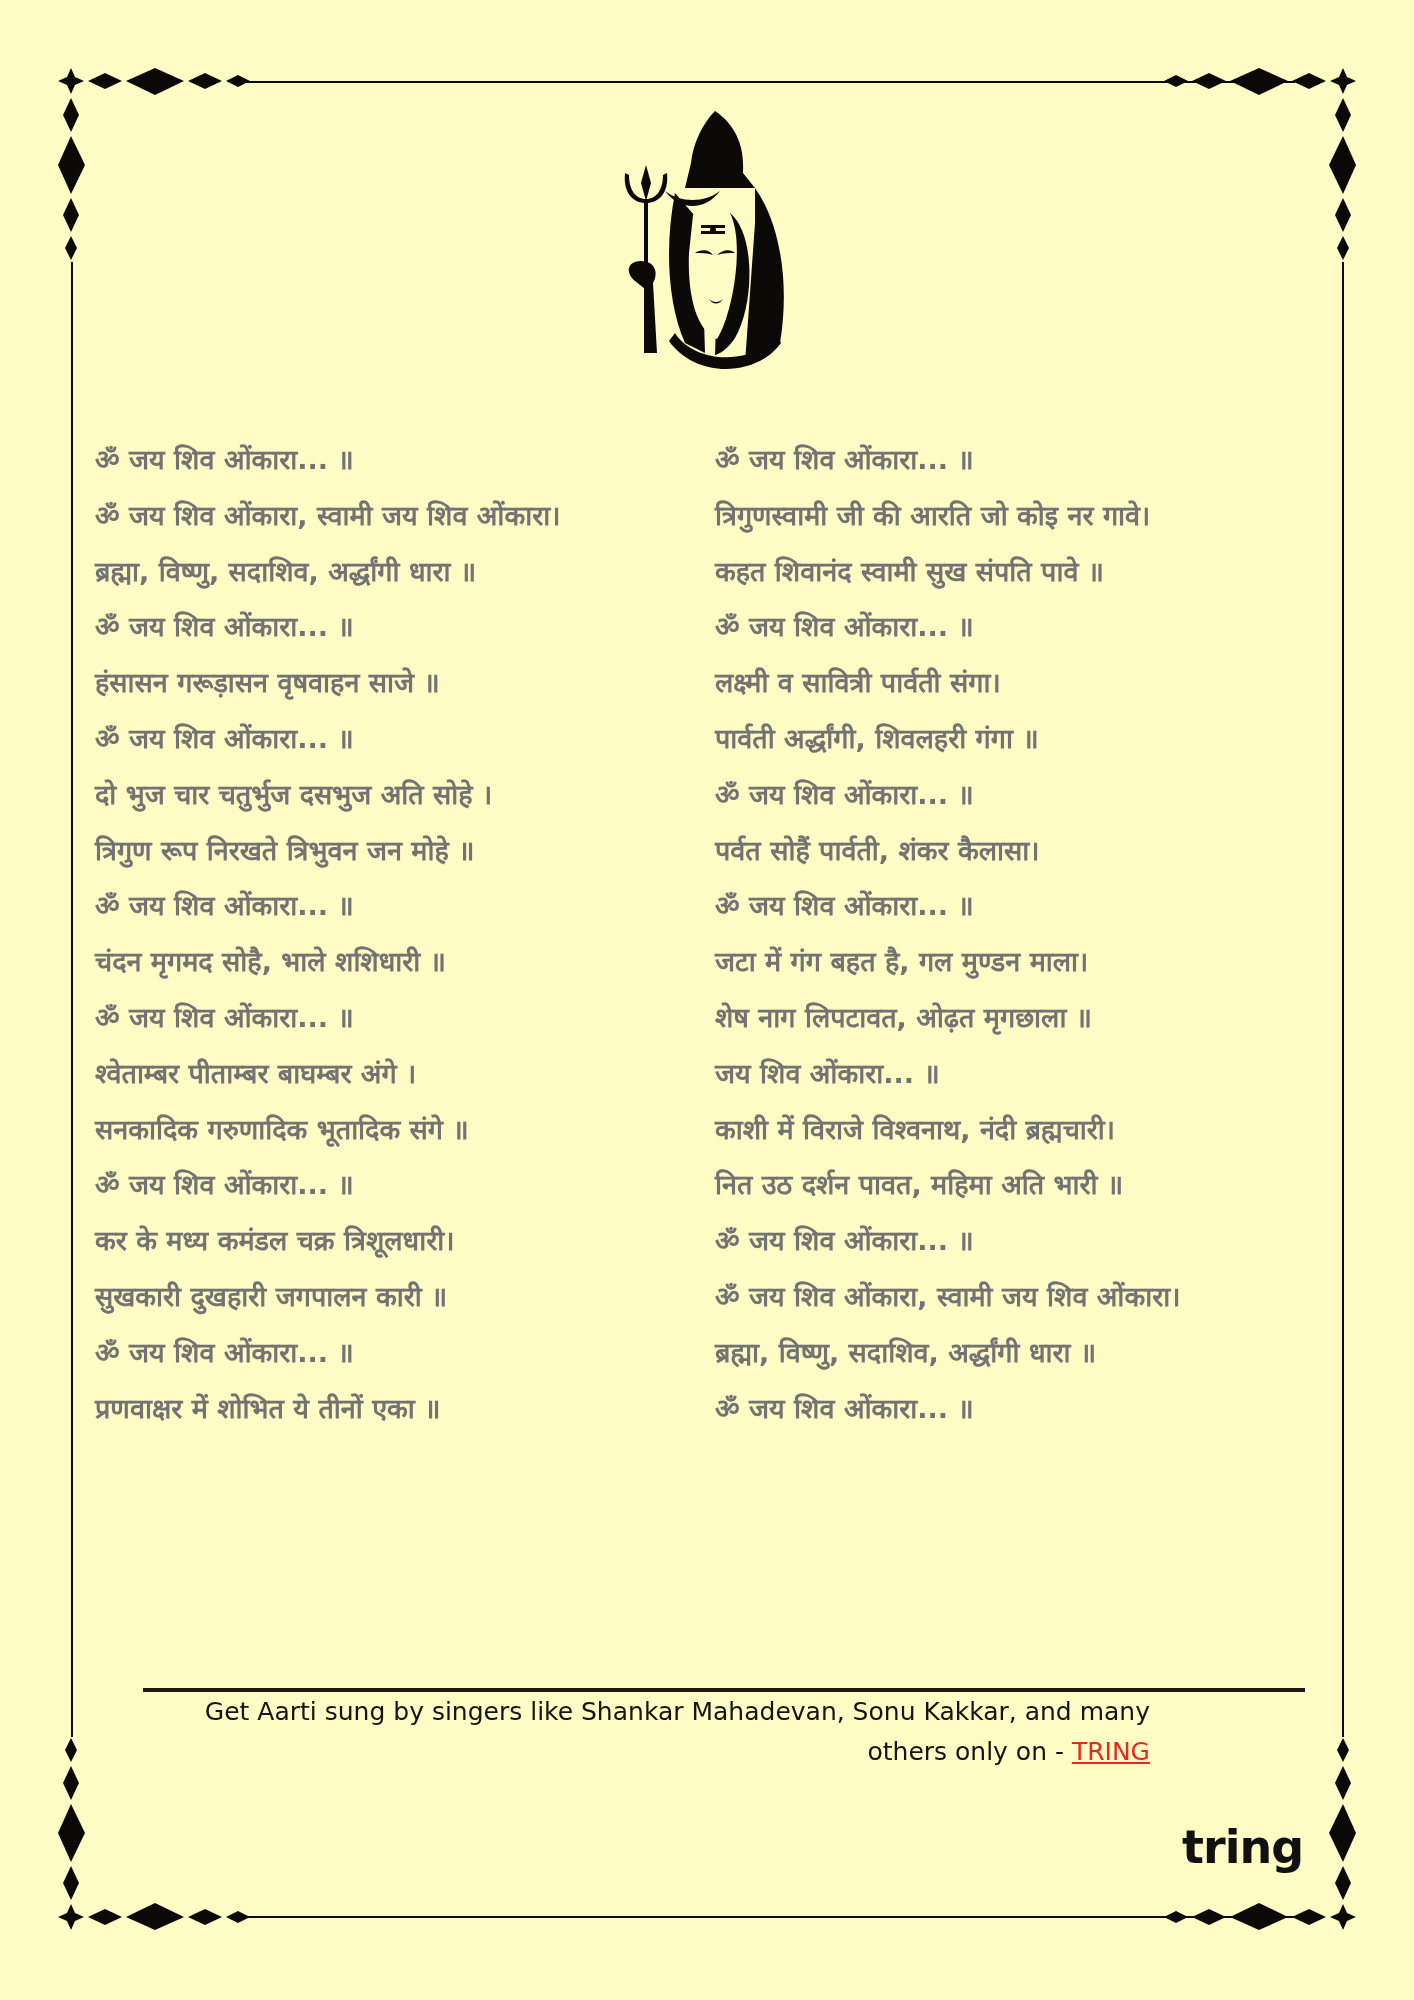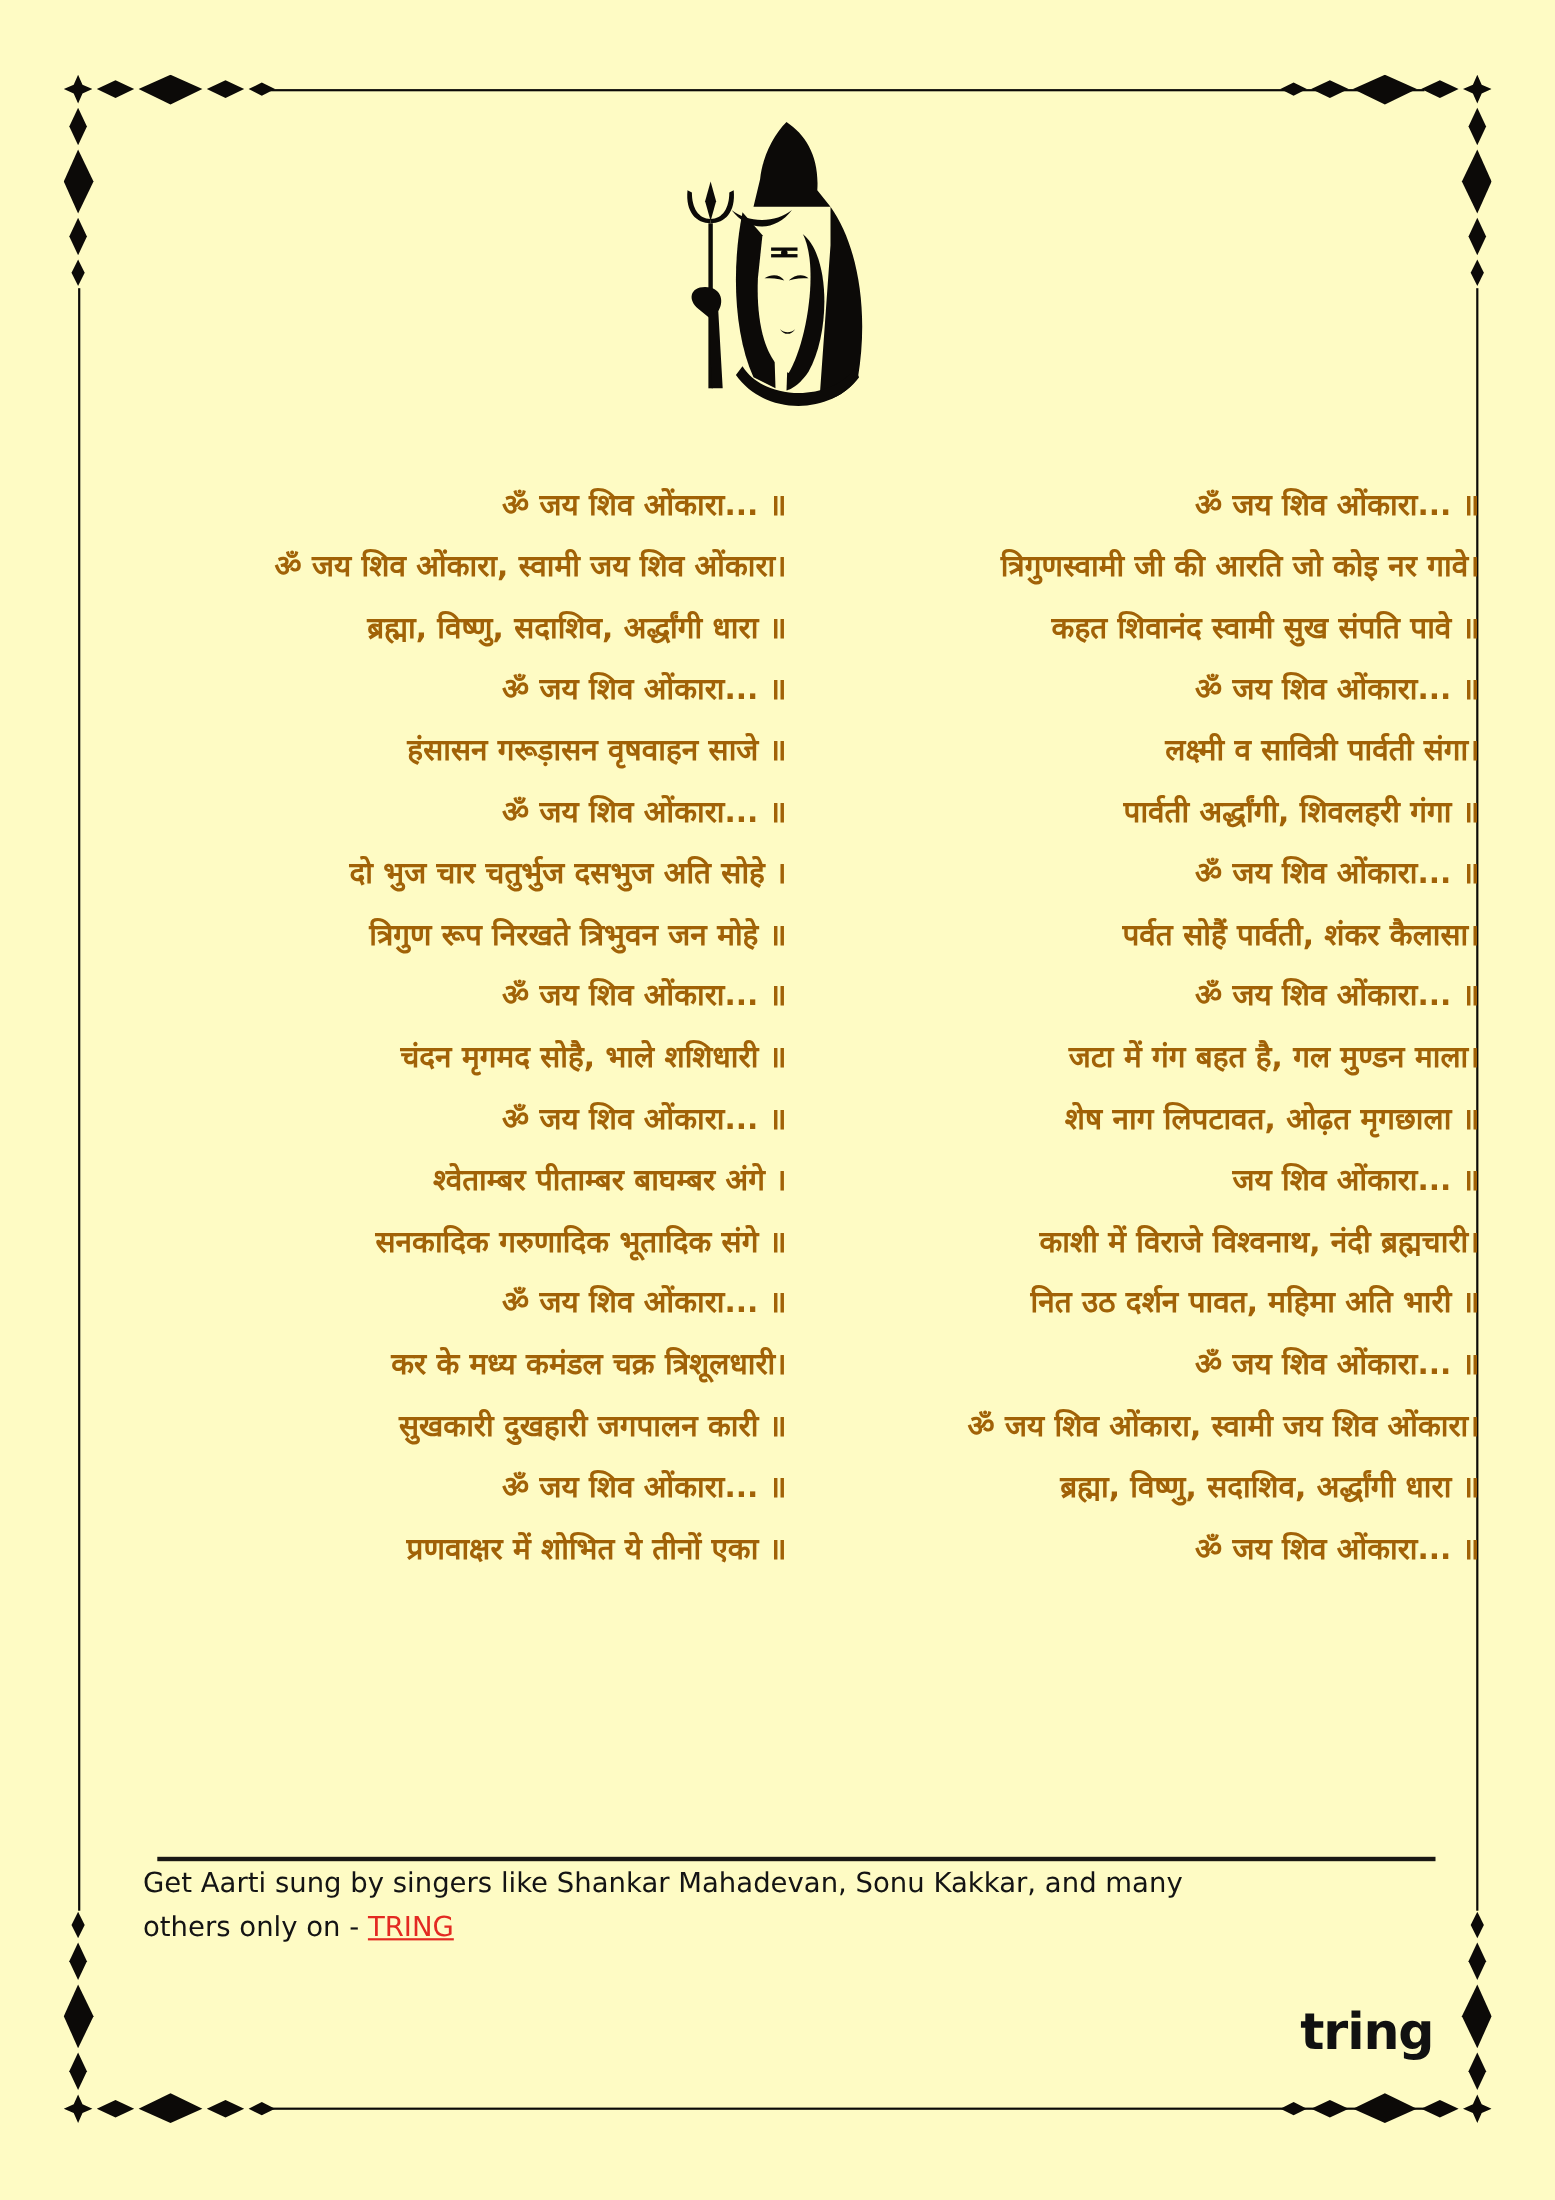--- a/index.html
+++ b/index.html
@@ -29,34 +29,34 @@
 
     .lyrics {
       position: absolute; top: 432px; left: 95px; width: 1250px;
       display: flex;
     }
     .column { display: flex; flex-direction: column; }
     .col-left { width: 620px; }
     .col-right { width: 630px; }
     .line {
       height: 55.8px; line-height: 55.8px;
-      text-align: right; white-space: nowrap;
-      color: #a16207;
+      text-align: left; white-space: nowrap;
+      color: #737373;
       font-family: "DejaVu Sans", sans-serif;
       font-size: 27px;
       font-weight: bold;
     }
 
     .footer-rule {
       position: absolute; left: 143px; top: 1688px; width: 1162px; height: 4px;
       background: #1a1814;
     }
     .footer-text {
       position: absolute; left: 130px; top: 1692px; width: 1020px;
-      text-align: left;
+      text-align: right;
       font-family: "DejaVu Sans", sans-serif;
       font-size: 25px; line-height: 40px; color: #141414;
     }
     .footer-link { color: #e32a22; text-decoration: underline; cursor: pointer; }
     .brand-logo {
       position: absolute; left: 1182px; top: 1820px;
       font-family: "DejaVu Sans", sans-serif;
       font-weight: bold; font-size: 46px; color: #111;
       letter-spacing: -1px;
     }

